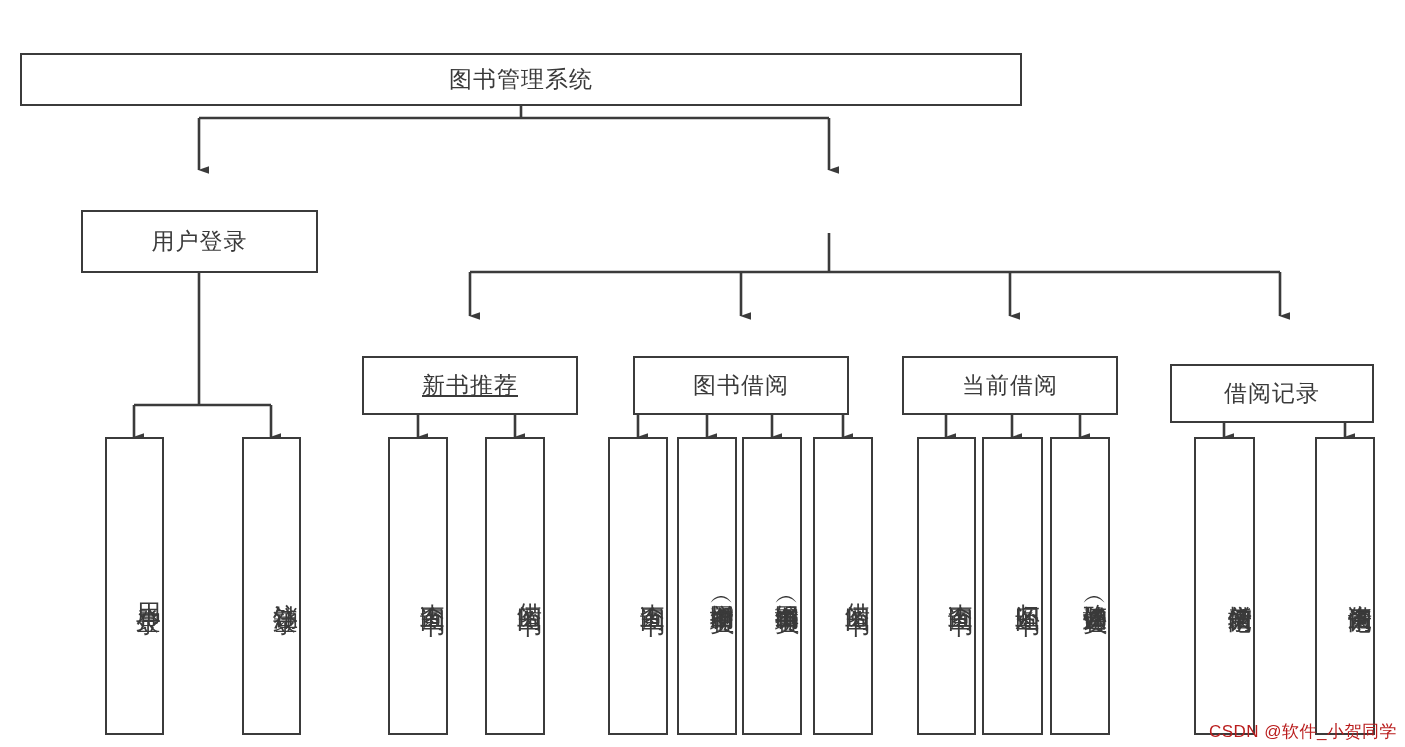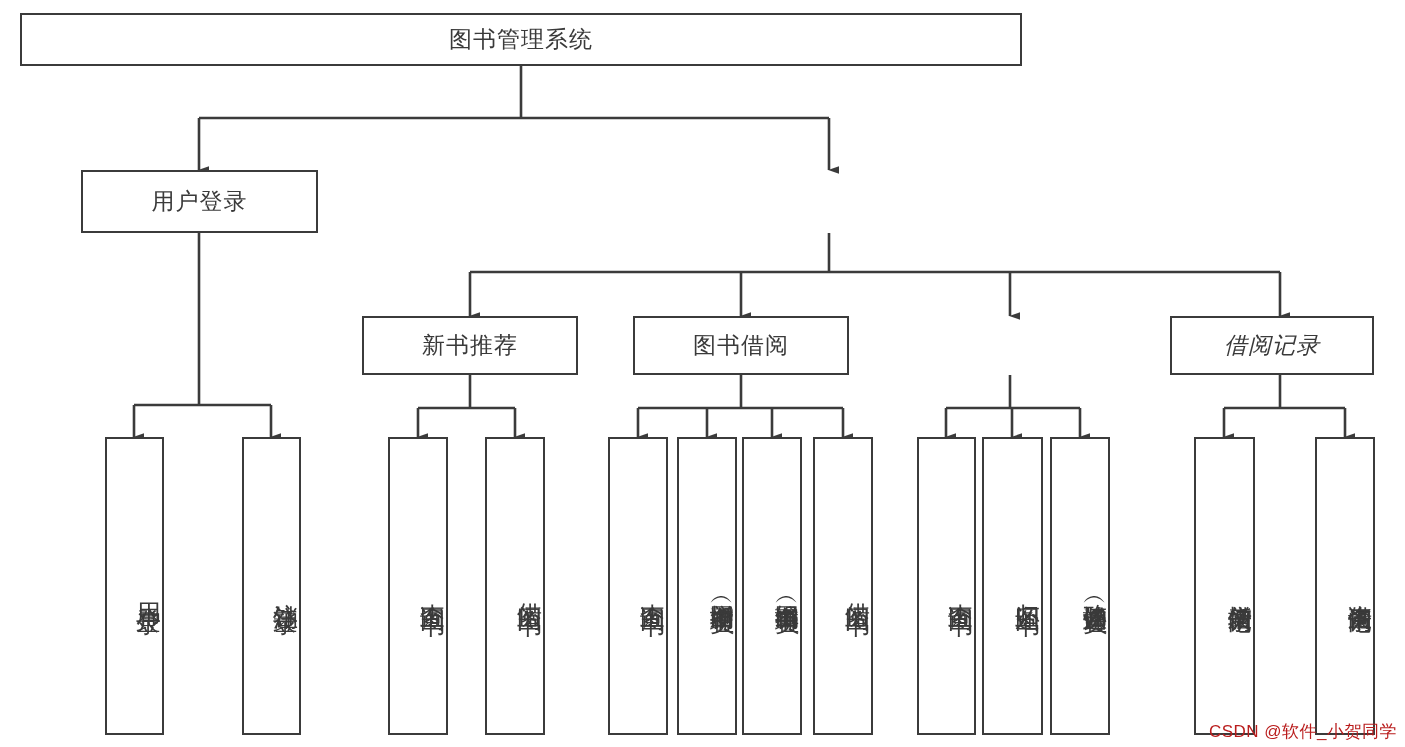--- a/index.html
+++ b/index.html
@@ -32,20 +32,21 @@
     border: 2px solid #3b3b3b;
     background: #ffffff;
     display: flex;
     align-items: center;
     justify-content: center;
     color: #3a3a3a;
   }
   .node-box.horizontal {
     font-size: 23px;
     letter-spacing: 1px;
+    margin-top: 40px;
   }
   .node-box.vertical {
     writing-mode: vertical-rl;
     text-orientation: upright;
     font-size: 25px;
     letter-spacing: 3px;
     align-items: flex-start;
     justify-content: center;
     padding-top: 6px;
   }
@@ -118,27 +119,30 @@
   </svg>
 
   <div class="node-box horizontal" id="node-root" style="left: 20px; top: 13px; width: 1002px; height: 53px;">
     <span class="node-label">图书管理系统</span>
   </div>
 
   <div class="node-box horizontal" id="node-l1-0" style="left: 81px; top: 170px; width: 237px; height: 63px;">
     <span class="node-label">用户登录</span>
   </div>
 
-  <div class="node-box horizontal" id="node-l2-0" style="left: 362px; top: 316px; width: 216px; height: 59px;">
+  <div class="node-box horizontal" id="node-l2-0" style="left: 362px; top: 316px; width: 216px; height: 59px; text-decoration: underline;">
     <span class="node-label">新书推荐</span>
   </div>
   <div class="node-box horizontal" id="node-l2-1" style="left: 633px; top: 316px; width: 216px; height: 59px;">
     <span class="node-label">图书借阅</span>
   </div>
-  <div class="node-box horizontal" id="node-l2-3" style="left: 1170px; top: 316px; width: 204px; height: 59px; font-style: italic;">
+  <div class="node-box horizontal" id="node-l2-2" style="left: 902px; top: 316px; width: 216px; height: 59px;">
+    <span class="node-label">当前借阅</span>
+  </div>
+  <div class="node-box horizontal" id="node-l2-3" style="left: 1170px; top: 324px; width: 204px; height: 59px;">
     <span class="node-label">借阅记录</span>
   </div>
 
   <div class="node-box vertical" id="leaf-0" style="left: 105px; top: 437px; width: 59px; height: 298px;">
     <span class="node-label">用户登录</span>
   </div>
   <div class="node-box vertical" id="leaf-1" style="left: 242px; top: 437px; width: 59px; height: 298px;">
     <span class="node-label">注销登录</span>
   </div>
   <div class="node-box vertical" id="leaf-2" style="left: 388px; top: 437px; width: 60px; height: 298px;">

